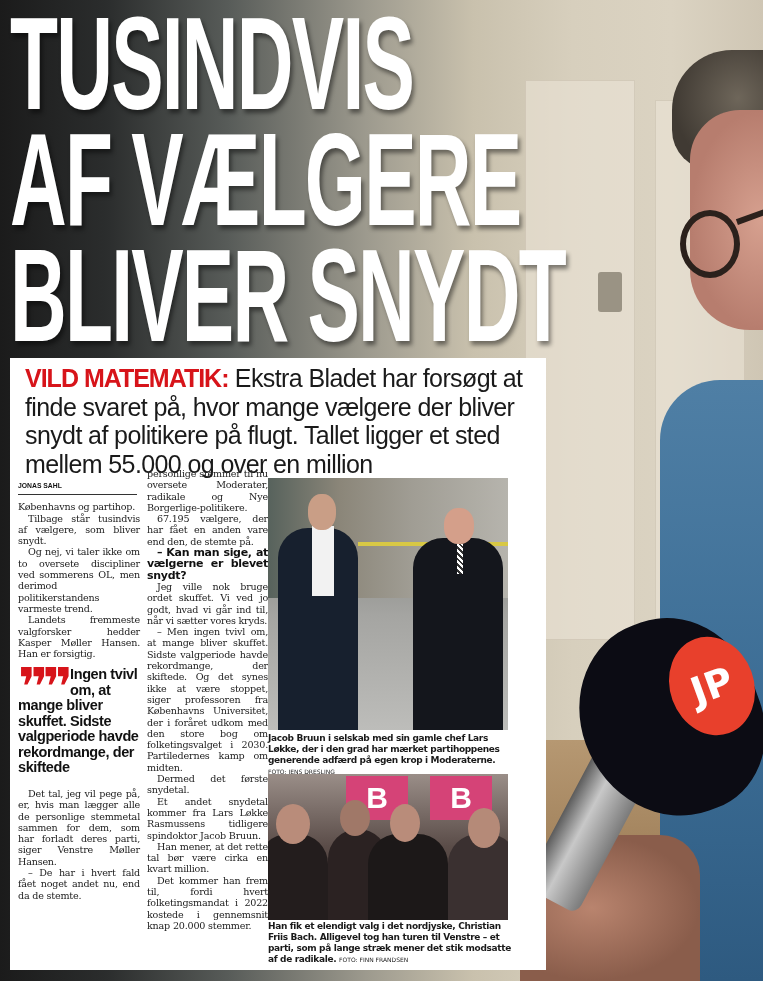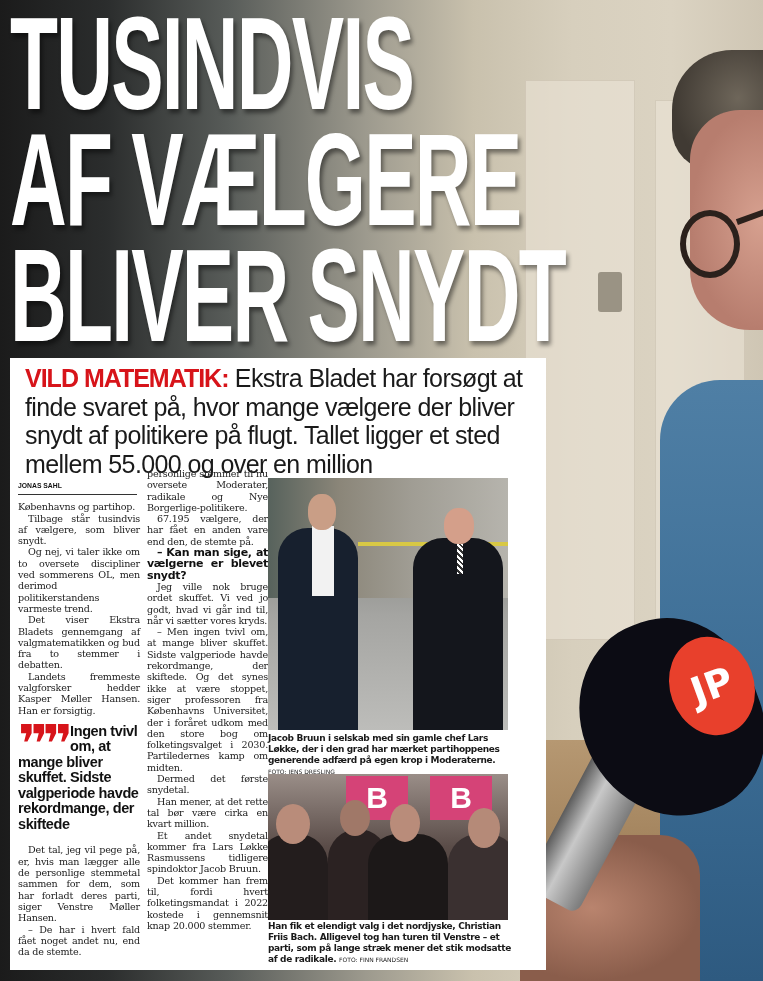--- a/index.html
+++ b/index.html
@@ -111,40 +111,39 @@
   <div class="article">
     <div class="lede">
       <span class="kicker">VILD MATEMATIK:</span><span> Ekstra Bladet har forsøgt at finde svaret på, hvor mange vælgere der bliver snydt af politikere på flugt. Tallet ligger et sted mellem 55.000 og over en million</span>
     </div>
 
     <div class="col col1">
       <div class="byline">JONAS SAHL</div>
       <p class="noind">Københavns og partihop.</p>
       <p>Tilbage står tusindvis af vælgere, som bliver snydt.</p>
       <p>Og nej, vi taler ikke om to oversete discipliner ved sommerens OL, men derimod politikerstandens varmeste trend.</p>
-      <p>Det viser Ekstra Bladets gennemgang af valgmatematikken og bud fra to stemmer i debatten.</p>
       <p>Landets fremmeste valgforsker hedder Kasper Møller Hansen. Han er forsigtig.</p>
       <div class="pullquote">
         <span class="marks">❞❞</span>
         <span>Ingen tvivl om, at mange bliver skuffet. Sidste valgperiode havde rekordmange, der skiftede</span>
       </div>
       <p>Det tal, jeg vil pege på, er, hvis man lægger alle de personlige stemmetal sammen for dem, som har forladt deres parti, siger Venstre Møller Hansen.</p>
       <p>– De har i hvert fald fået noget andet nu, end da de stemte.</p>
 
     </div>
 
     <div class="col col2">
       <p class="noind">personlige stemmer til nu oversete Moderater, radikale og Nye Borgerlige-politikere.</p>
       <p>67.195 vælgere, der har fået en anden vare end den, de stemte på.</p>
       <div class="q">– Kan man sige, at vælgerne er blevet snydt?</div>
       <p>Jeg ville nok bruge ordet skuffet. Vi ved jo godt, hvad vi går ind til, når vi sætter vores kryds.</p>
       <p>– Men ingen tvivl om, at mange bliver skuffet. Sidste valgperiode havde rekordmange, der skiftede. Og det synes ikke at være stoppet, siger professoren fra Københavns Universitet, der i foråret udkom med den store bog om folketingsvalget i 2030. Partiledernes kamp om midten.</p>
       <p>Dermed det første snydetal.</p>
+      <p>Et andet snydetal kommer fra Lars Løkke Rasmussens tidligere spindoktor Jacob Bruun.</p>
       <p>Han mener, at det rette tal bør være cirka en kvart million.</p>
-      <p>Et andet snydetal kommer fra Lars Løkke Rasmussens tidligere spindoktor Jacob Bruun.</p>
       <p>Det kommer han frem til, fordi hvert folketingsmandat i 2022 kostede i gennemsnit knap 20.000 stemmer.</p>
 
     </div>
 
     <div class="photo photo1">
       <div class="bldg"></div>
       <div class="tape"></div>
       <div class="man1"></div>
       <div class="man1-shirt"></div>
       <div class="man1-head"></div>

